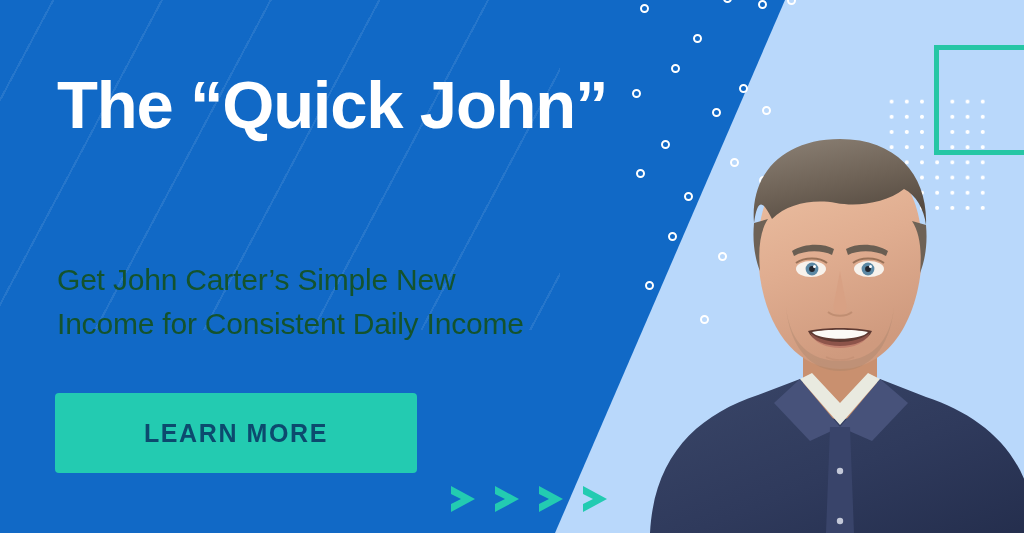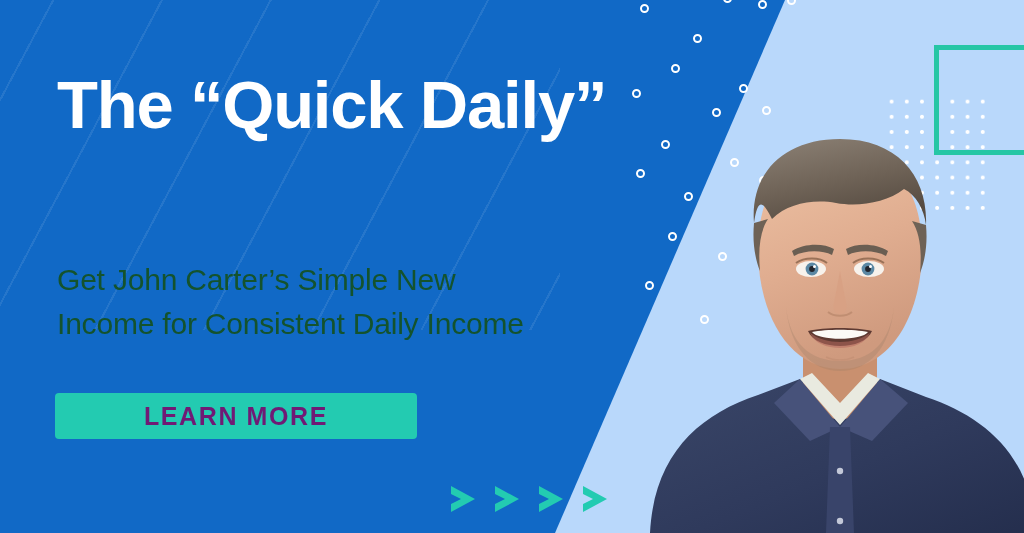--- a/index.html
+++ b/index.html
@@ -117,25 +117,25 @@
     letter-spacing: -0.2px;
     margin: 0;
   }
   .subhead .em { }
 
   .cta {
     position: absolute;
     left: 55px;
     top: 393px;
     width: 362px;
-    height: 46px;
+    height: 80px;
     background: #23cbb1;
     border: none;
     border-radius: 4px;
-    color: #701a75;
+    color: #0c4a6e;
     font-family: "Liberation Sans", sans-serif;
     font-size: 25px;
     font-weight: 700;
     letter-spacing: 1.6px;
     cursor: pointer;
     padding: 0;
   }
 </style>
 </head>
 <body>
@@ -251,21 +251,21 @@
     </svg>
     <svg class="chev" width="30" height="32" viewBox="0 0 30 32">
       <path d="M 3 3 L 27 16 L 3 29 L 3 21 L 13 16 L 3 11 Z" fill="#23cbb1"></path>
     </svg>
     <svg class="chev" width="30" height="32" viewBox="0 0 30 32">
       <path d="M 3 3 L 27 16 L 3 29 L 3 21 L 13 16 L 3 11 Z" fill="#23cbb1"></path>
     </svg>
   </div>
 
   <h1 class="headline">
-    <span>The “Quick Daily”</span><br>
+    <span>The “Quick John”</span><br>
   </h1>
 
   <p class="subhead">
     <span>Get John Carter’s Simple New</span><br>
     <span>Income for </span><span class="em">Consistent Daily Income</span>
   </p>
 
   <button class="cta">LEARN MORE</button>
 
 </div>

